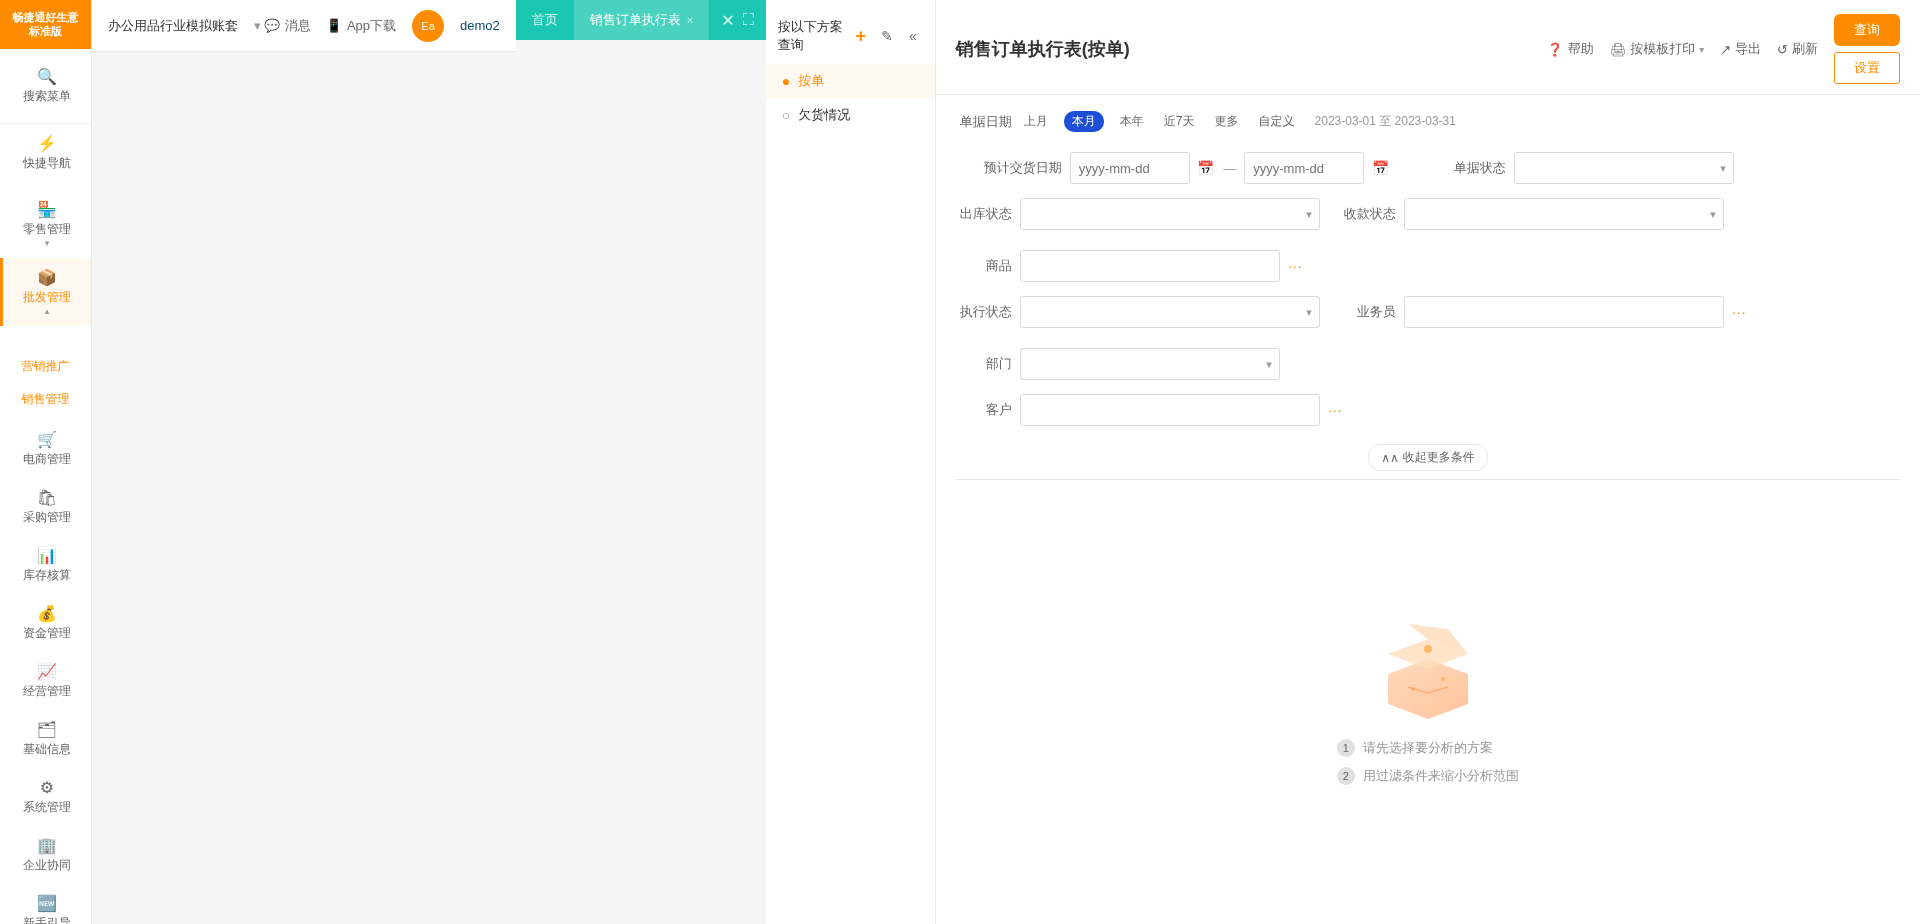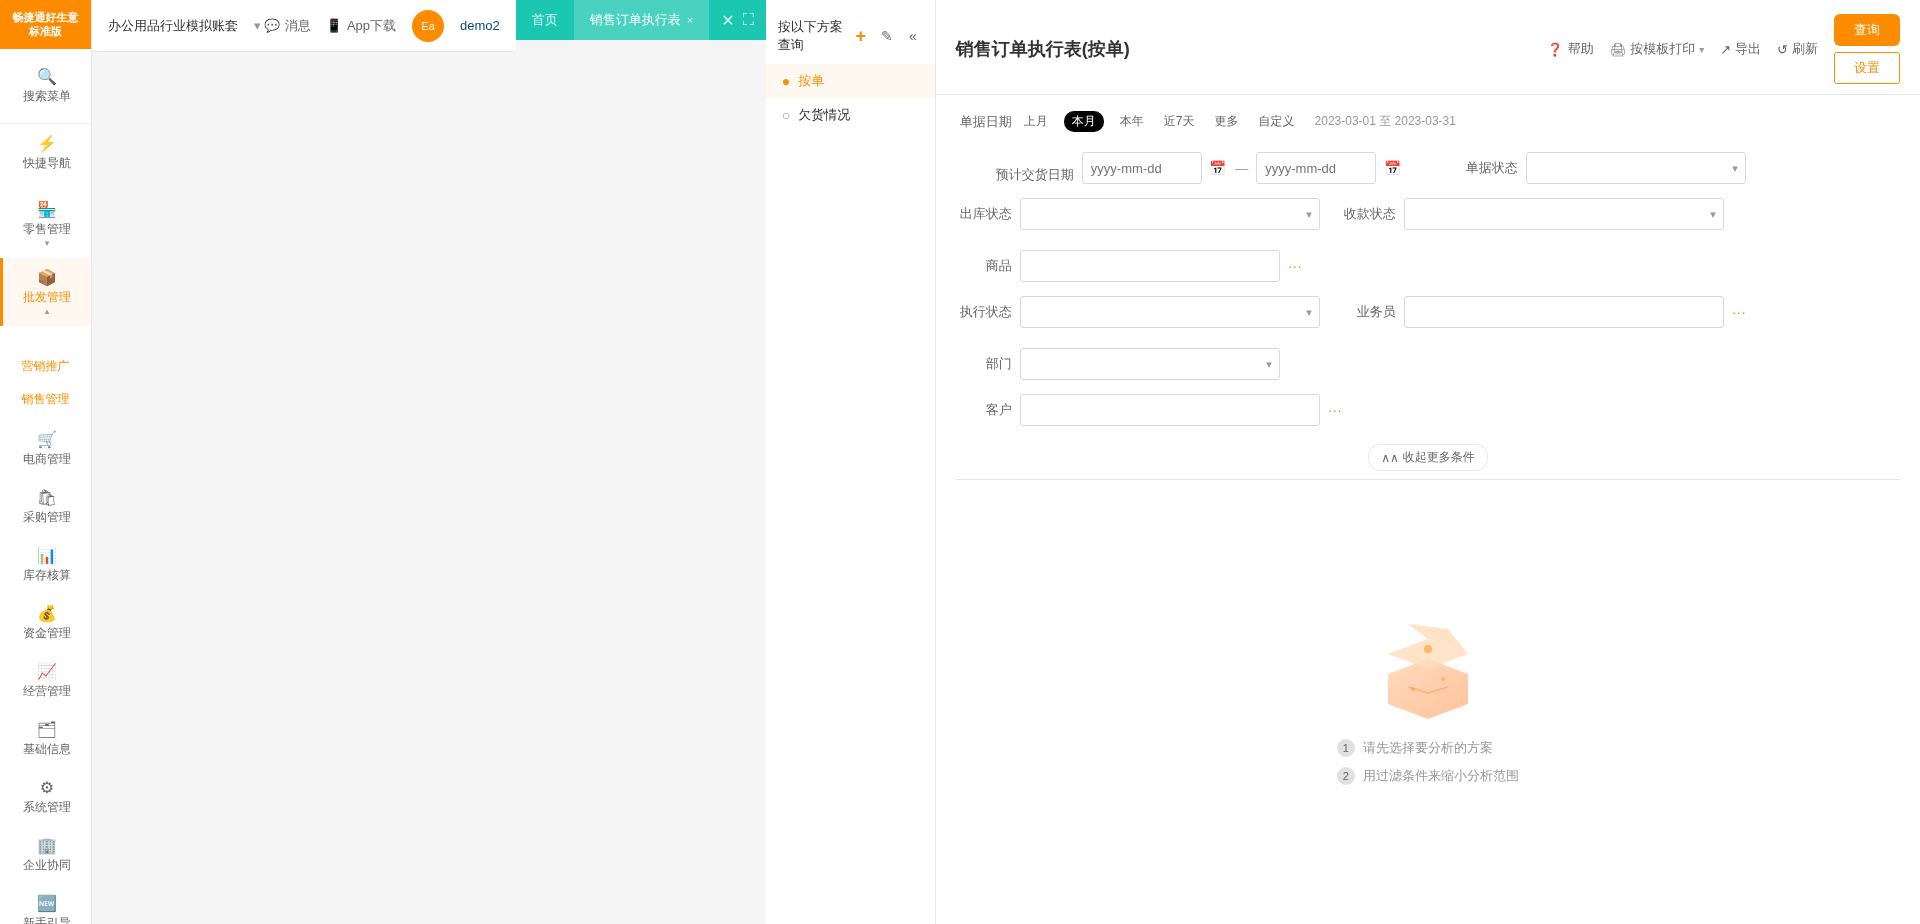--- a/index.html
+++ b/index.html
@@ -65,21 +65,21 @@
     .filter-input { border: 1px solid #d9d9d9; border-radius: 3px; padding: 5px 10px; font-size: 13px; color: #333; background: #fff; outline: none; height: 32px; }
     .filter-select { border: 1px solid #d9d9d9; border-radius: 3px; padding: 5px 28px 5px 10px; font-size: 13px; color: #333; background: #fff; outline: none; height: 32px; appearance: none; cursor: pointer; min-width: 200px; position: relative; }
     .filter-select-wrapper { position: relative; display: inline-flex; align-items: center; }
     .filter-select-wrapper .dropdown-arrow { position: absolute; right: 8px; color: #999; font-size: 11px; pointer-events: none; }
     .filter-date-group { display: flex; align-items: center; gap: 8px; }
     .filter-date-input { border: 1px solid #d9d9d9; border-radius: 3px; padding: 5px 8px; font-size: 13px; color: #999; background: #fff; outline: none; height: 32px; width: 120px; }
     .filter-date-icon { color: #ff8c00; font-size: 14px; cursor: pointer; }
     .filter-date-sep { color: #999; }
     .date-shortcuts { display: flex; align-items: center; gap: 12px; }
     .date-shortcut { font-size: 12px; color: #666; cursor: pointer; padding: 2px 4px; border-radius: 2px; }
-    .date-shortcut.active { background: #000000; color: #fff; border-radius: 10px; padding: 2px 8px; }
+    .date-shortcut.active { background: #1d4ed8; color: #fff; border-radius: 10px; padding: 2px 8px; }
     .date-range-display { font-size: 12px; color: #999; }
     .filter-dots { color: #ff8c00; cursor: pointer; font-size: 14px; }
 
     
     .collapse-bar { background: #fff; padding: 8px; display: flex; justify-content: center; border-bottom: 1px solid #e8e8e8; }
     .collapse-btn { display: flex; align-items: center; gap: 4px; color: #666; font-size: 12px; cursor: pointer; padding: 4px 12px; border: 1px solid #e8e8e8; border-radius: 12px; background: #fff; }
 
     
     .empty-state { flex: 1; display: flex; flex-direction: column; align-items: center; justify-content: center; background: #fff; margin: 0; }
     .empty-steps { display: flex; flex-direction: column; gap: 10px; }
@@ -286,21 +286,21 @@
               <span class="date-shortcut">上月</span>
               <span class="date-shortcut active">本月</span>
               <span class="date-shortcut">本年</span>
               <span class="date-shortcut">近7天</span>
               <span class="date-shortcut">更多</span>
               <span class="date-shortcut">自定义</span>
             </div>
             <span class="date-range-display" style="margin-left:8px;">2023-03-01 至 2023-03-31</span>
           </div>
 
-          <div class="filter-item" style="margin-left:40px;align-items:flex-end;">
+          <div class="filter-item" style="margin-left:28px;">
             <span class="filter-label">预计交货日期</span>
             <div class="filter-date-group">
               <input class="filter-date-input" type="text" placeholder="yyyy-mm-dd" style="">
               <span class="filter-date-icon">📅</span>
               <span class="filter-date-sep">—</span>
               <input class="filter-date-input" type="text" placeholder="yyyy-mm-dd" style="">
               <span class="filter-date-icon">📅</span>
             </div>
           </div>
 

